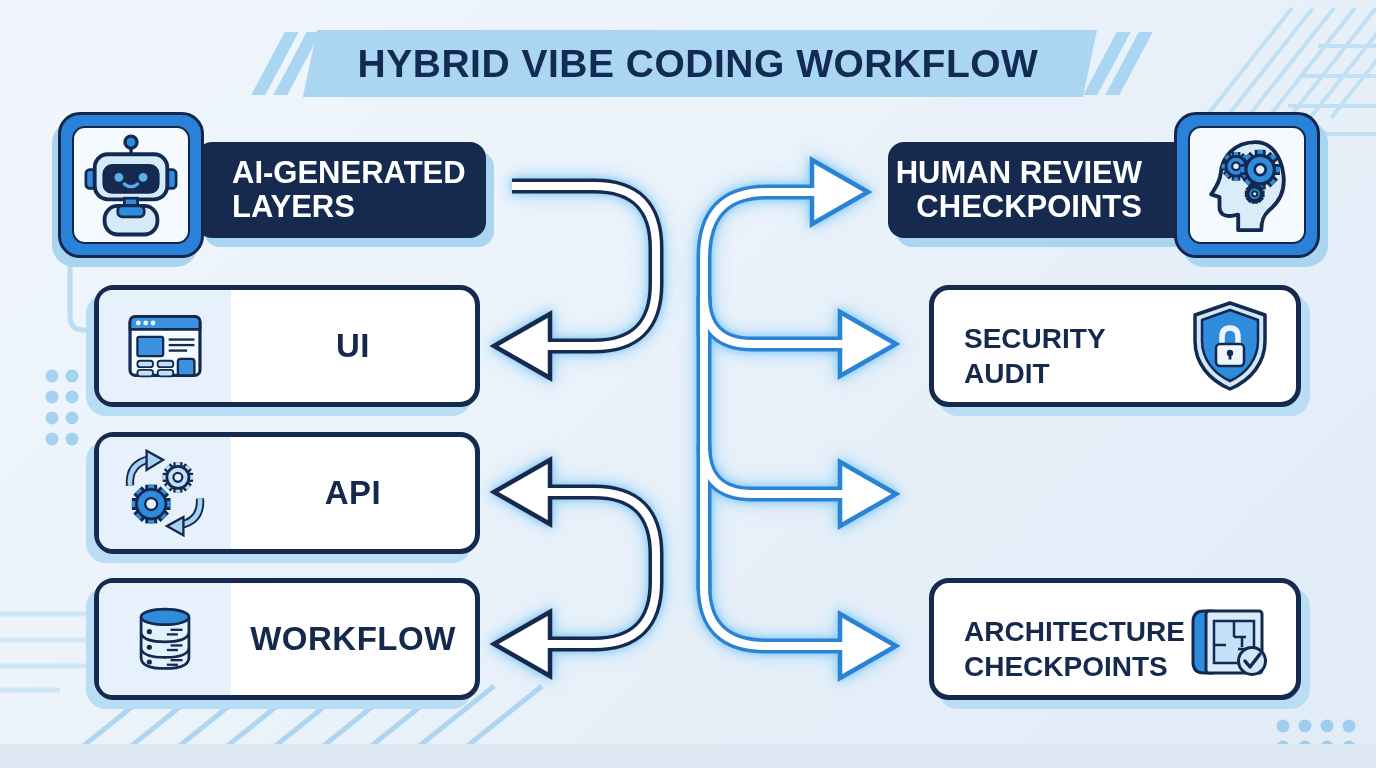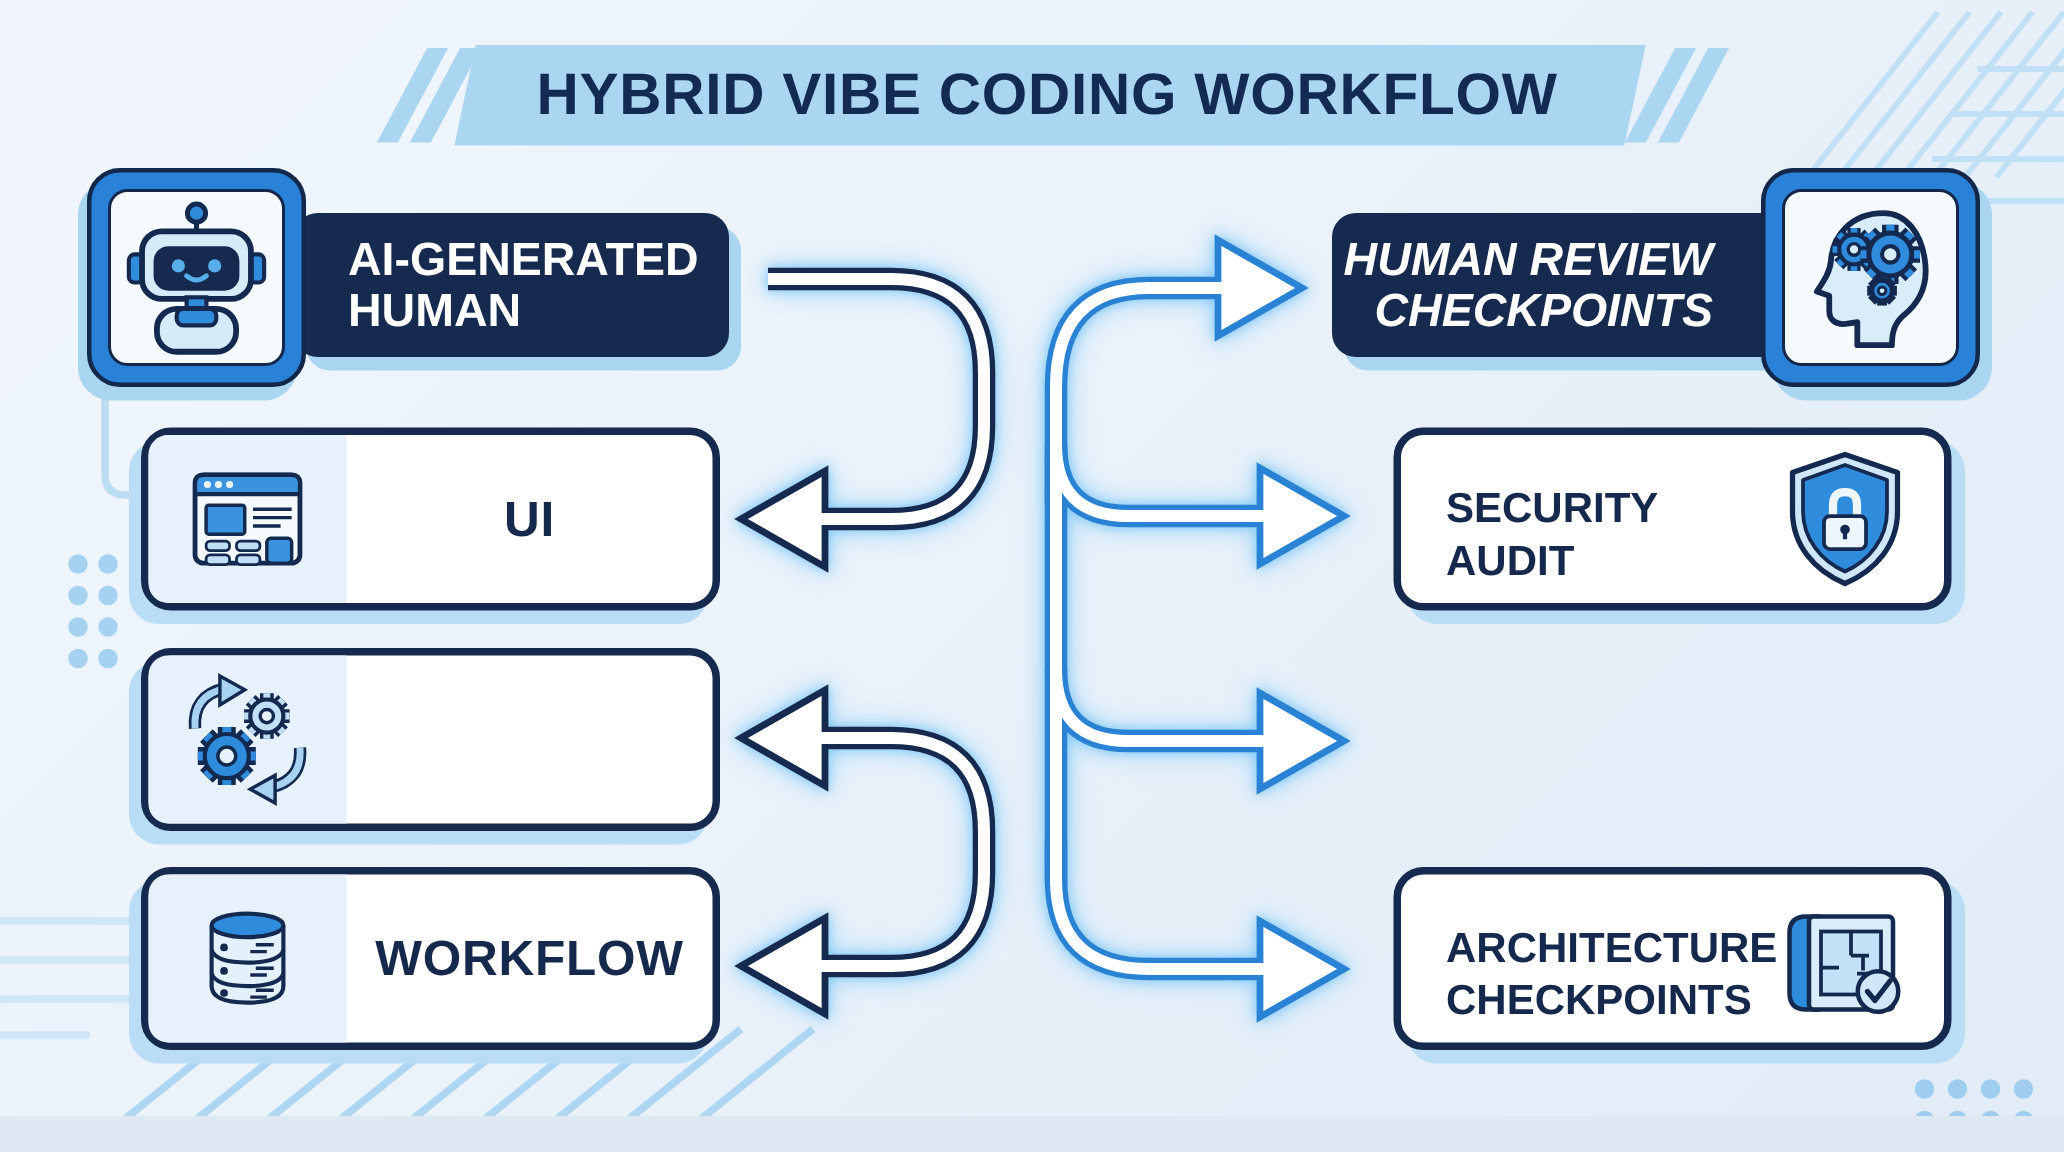--- a/index.html
+++ b/index.html
@@ -16,21 +16,21 @@
   .title{position:absolute;left:300px;top:30px;width:796px;height:67px;z-index:3;
     display:flex;align-items:center;justify-content:center;
     font-size:39px;font-weight:800;letter-spacing:.5px;color:#132a52;}
 
   
   .pill{position:absolute;top:142px;height:96px;background:#16294e;border-radius:16px;
     box-sizing:border-box;display:flex;flex-direction:column;justify-content:center;
     color:#fff;font-size:31px;font-weight:700;line-height:34px;z-index:2;}
   .pill-left{left:196px;width:290px;padding-left:36px;box-shadow:8px 9px 0 #a9d5f1;}
   .pill-right{left:888px;width:424px;padding-right:170px;align-items:flex-end;
-    box-shadow:8px 9px 0 #a9d5f1;font-style:italic;}
+    box-shadow:8px 9px 0 #a9d5f1;}
 
   
   .tile{position:absolute;top:112px;width:146px;height:146px;background:#2a82d8;
     border:3px solid #12274a;border-radius:22px;box-sizing:border-box;z-index:3;}
   .tile-left{left:58px;box-shadow:-6px 9px 0 #a9d5f1;}
   .tile-right{left:1174px;box-shadow:8px 9px 0 #a9d5f1;}
   .tile-inner{position:absolute;left:11px;top:11px;right:11px;bottom:11px;
     background:#f4fafe;border:2.5px solid #12274a;border-radius:13px;
     display:flex;align-items:center;justify-content:center;}
 
@@ -158,21 +158,21 @@
 
   <div class="slash" style="left:268px"></div>
   <div class="slash" style="left:290px"></div>
   <div class="banner"></div>
   <div class="slash" style="left:1100px"></div>
   <div class="slash" style="left:1122px"></div>
   <div class="title">HYBRID VIBE CODING WORKFLOW</div>
 
   <div class="pill pill-left">
     <span>AI-GENERATED</span>
-    <span>HUMAN</span>
+    <span>LAYERS</span>
   </div>
   <div class="tile tile-left">
     <div class="tile-inner">
       <svg width="110" height="110" viewBox="0 0 100 100">
         <line x1="50" y1="21" x2="50" y2="14" stroke="#14294f" stroke-width="3"></line>
         <circle cx="50" cy="11" r="5.5" fill="#2f8bdc" stroke="#14294f" stroke-width="3"></circle>
         <rect x="9" y="36" width="9" height="17" rx="3.5" fill="#2f8bdc" stroke="#14294f" stroke-width="2.5"></rect>
         <rect x="82" y="36" width="9" height="17" rx="3.5" fill="#2f8bdc" stroke="#14294f" stroke-width="2.5"></rect>
         <rect x="17" y="22" width="66" height="41" rx="12" fill="#d6ebfa" stroke="#14294f" stroke-width="3.5"></rect>
         <rect x="25" y="32" width="50" height="25" rx="8" fill="#16294e" stroke="#14294f" stroke-width="2"></rect>
@@ -298,20 +298,21 @@
             <line x1="-21" y1="0" x2="21" y2="0"></line>
               <line x1="0" y1="-21" x2="0" y2="21"></line>
             <line x1="-14.8" y1="-14.8" x2="14.8" y2="14.8"></line>
               <line x1="-14.8" y1="14.8" x2="14.8" y2="-14.8"></line>
           </g>
           <circle r="16" fill="#2f8bdc" stroke="#14294f" stroke-width="3"></circle>
           <circle r="6.5" fill="#e7f1fb" stroke="#14294f" stroke-width="2.5"></circle>
         </g>
       </svg>
     </div>
+    <div class="box-label">API</div>
   </div>
 
   <div class="box box-l row3">
     <div class="box-icon-panel">
       <svg width="92" height="92" viewBox="0 0 100 100">
         <path d="M 24 26 V 70 Q 24 82 50 82 Q 76 82 76 70 V 26" fill="#e3f1fb" stroke="#14294f" stroke-width="3"></path>
         <path d="M 24 44 Q 27 53 50 53 Q 73 53 76 44" fill="none" stroke="#14294f" stroke-width="3"></path>
         <path d="M 24 61 Q 27 70 50 70 Q 73 70 76 61" fill="none" stroke="#14294f" stroke-width="3"></path>
         <ellipse cx="50" cy="26" rx="26" ry="8.5" fill="#2f8bdc" stroke="#14294f" stroke-width="3"></ellipse>
         <circle cx="33" cy="42" r="2.8" fill="#14294f"></circle>

